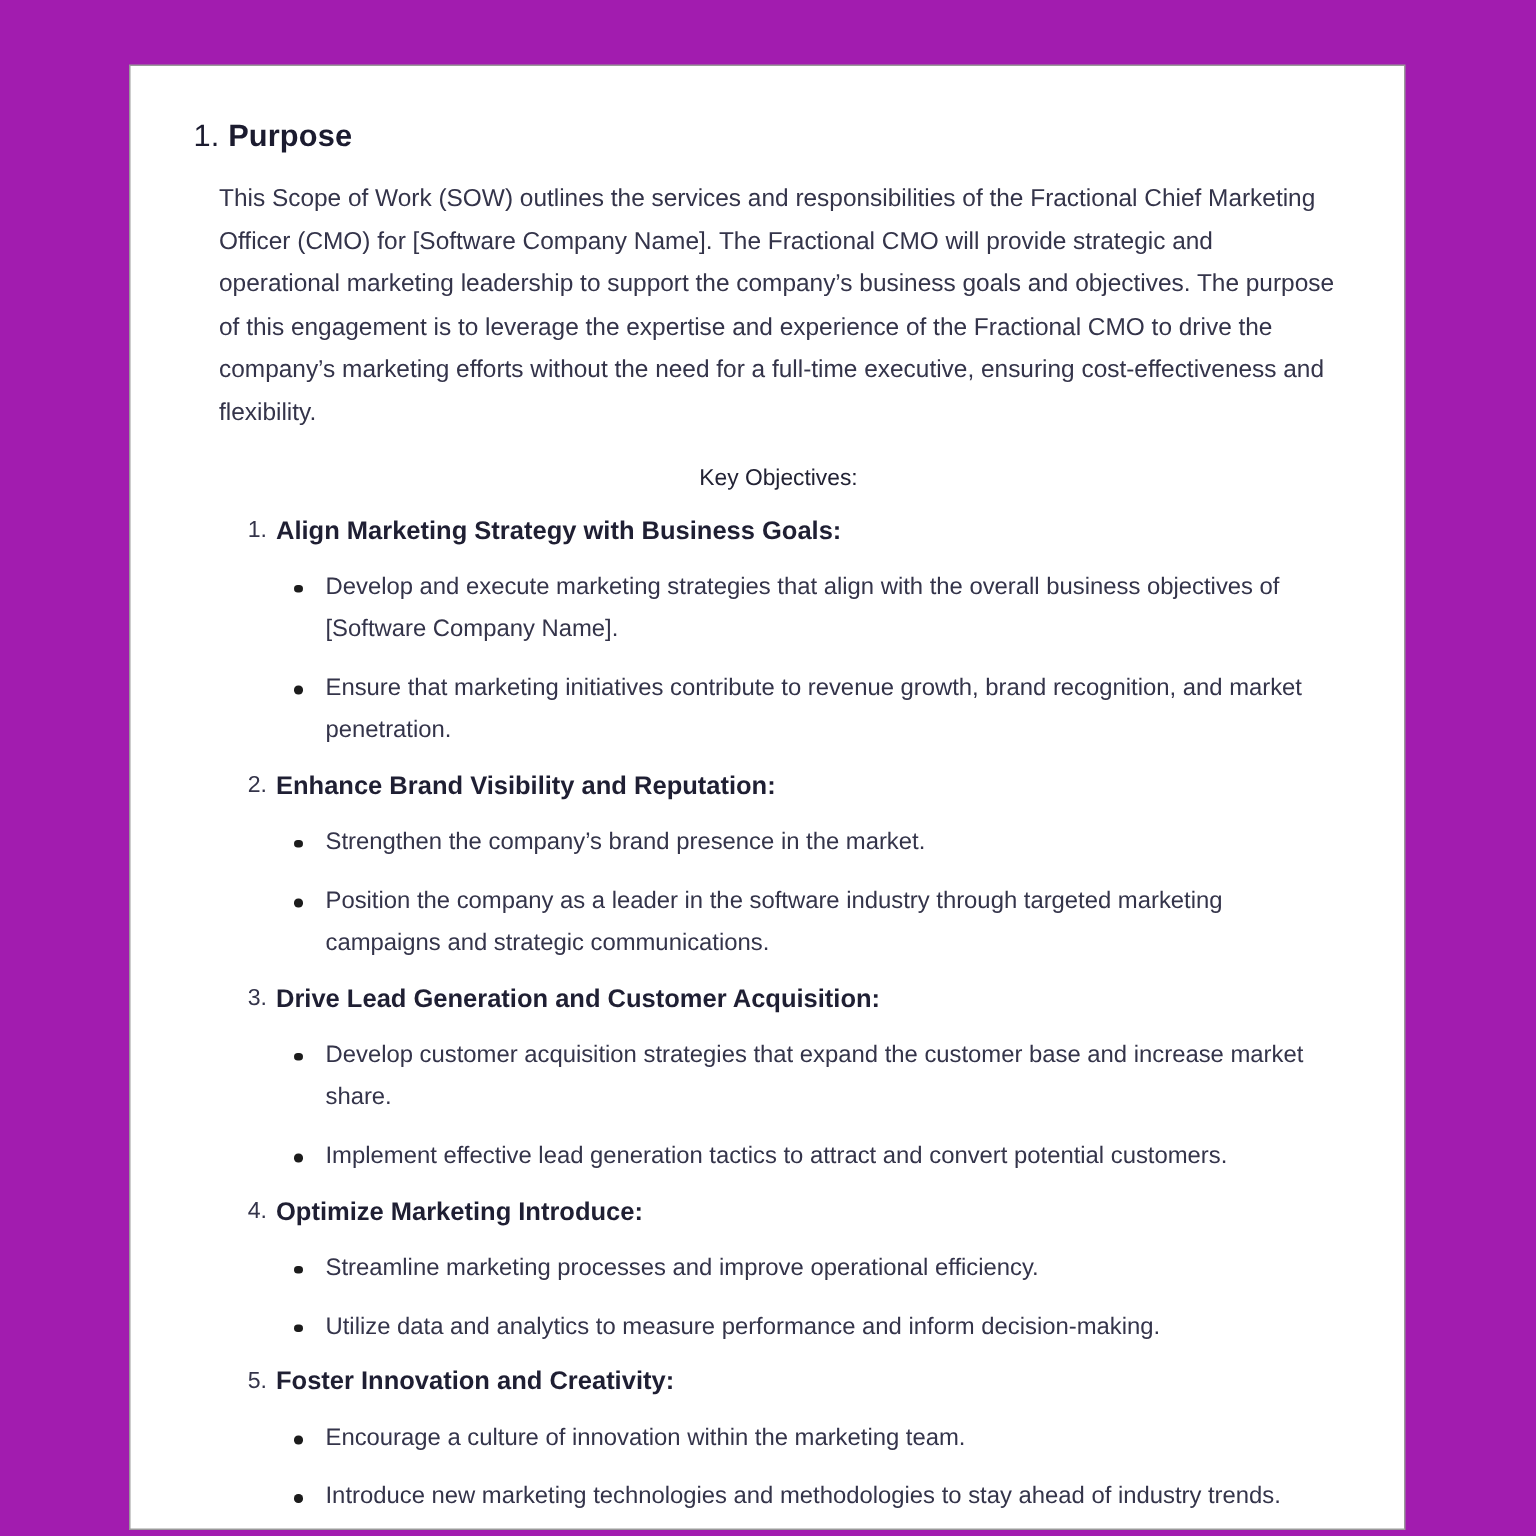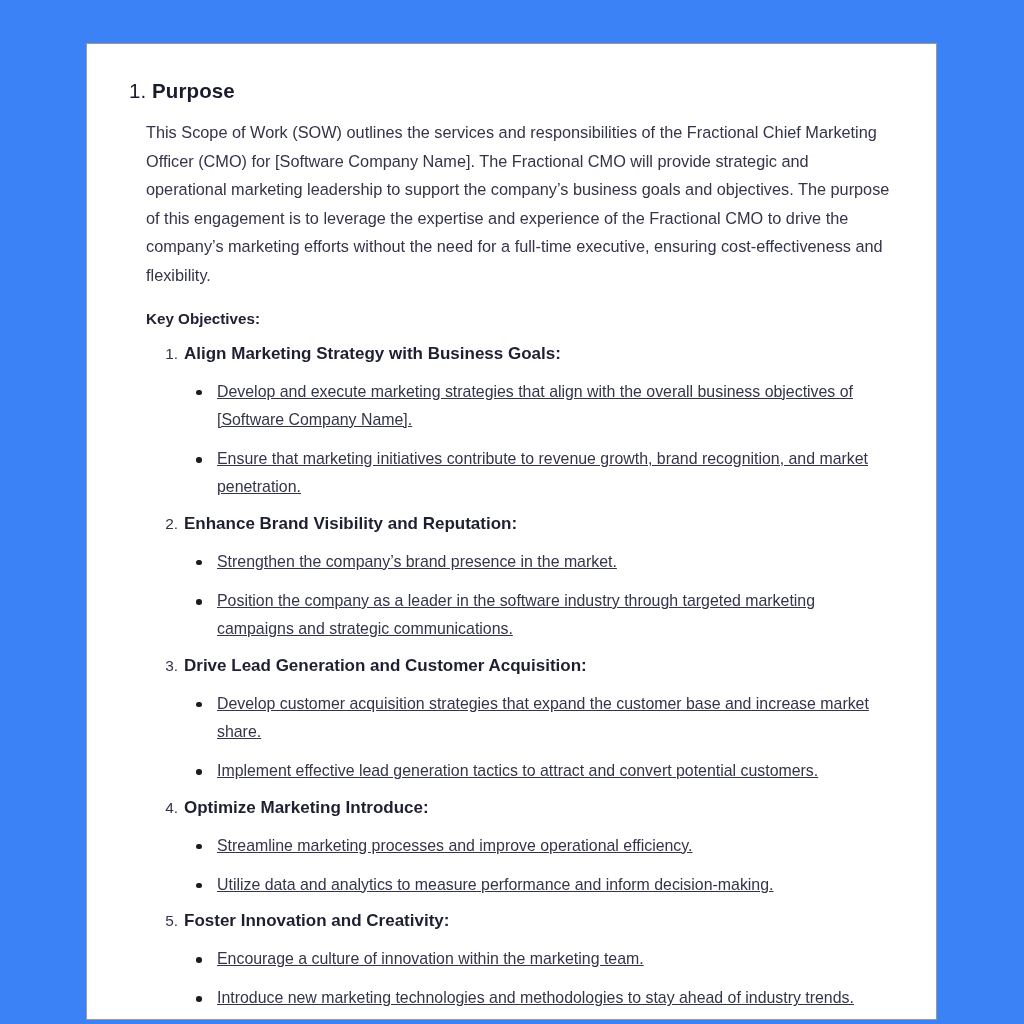--- a/index.html
+++ b/index.html
@@ -11,21 +11,21 @@
     height: 1024px;
     background: #000000;
     font-family: "Liberation Sans", sans-serif;
     overflow: hidden;
   }
 
   #viewport {
     position: relative;
     width: 1024px;
     height: 1024px;
-    background: #3b82f6;
+    background: #a21caf;
   }
 
   
   #page-sheet {
     position: absolute;
     left: 87px;
     top: 44px;
     width: 849px;
     height: 975px;
     background: #ffffff;
@@ -64,22 +64,23 @@
     line-height: 28.6px;
     color: #34344a;
     text-align: left;
   }
 
   .subhead {
     margin: 0;
     padding-top: 16px;
     font-size: 15.2px;
     line-height: 26px;
-    font-weight: 700;
+    font-weight: 400;
     color: #222234;
+    text-align: center;
   }
 
   
   ol.objectives {
     margin: 0;
     padding: 0;
     list-style: none;
     counter-reset: obj;
   }
   ol.objectives > li.objective {
@@ -113,21 +114,20 @@
     padding: 0;
     list-style: none;
   }
   ul.subpoints > li.subpoint {
     position: relative;
     padding-left: 33px;
     margin-top: 11px;
     font-size: 15.9px;
     line-height: 28.3px;
     color: #34344a;
-    text-decoration: underline;
   }
   ul.subpoints > li.subpoint::before {
     content: "";
     position: absolute;
     left: 12px;
     top: 12px;
     width: 5.5px;
     height: 5.5px;
     border-radius: 50%;
     background: #1c1c1c;

